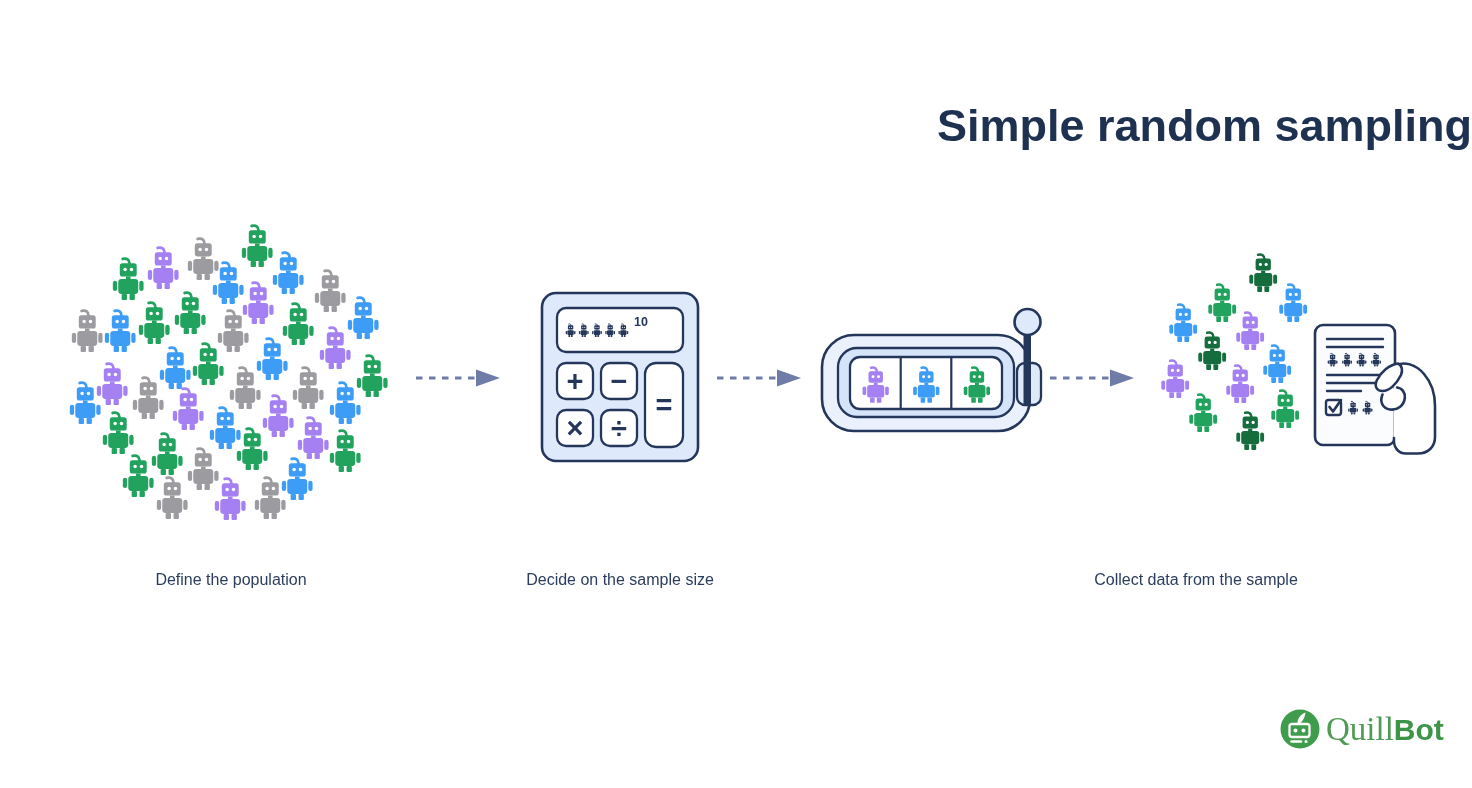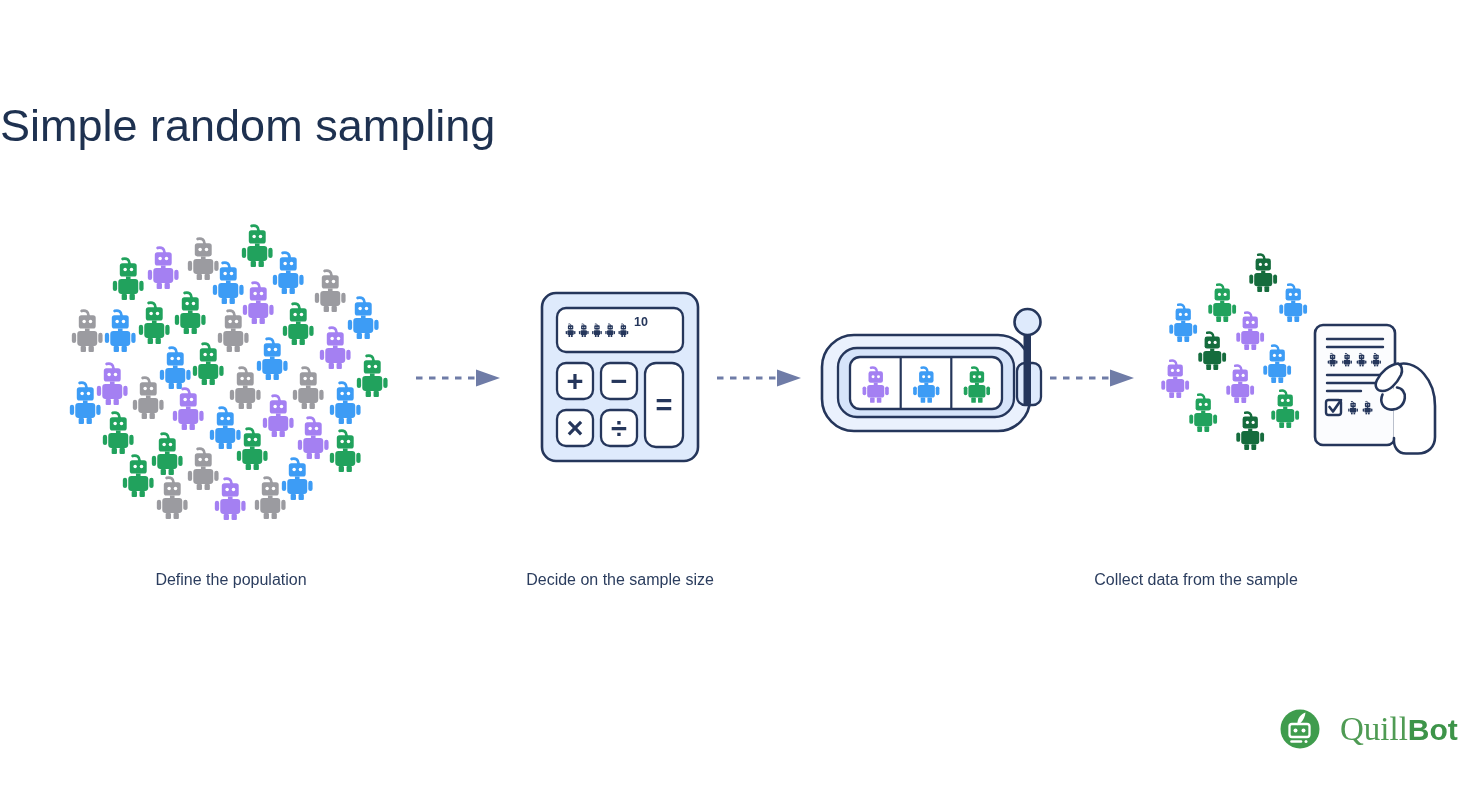--- a/index.html
+++ b/index.html
@@ -5,30 +5,30 @@
   :root{
     --navy:#25365B; --title:#1E3150; --label:#2B3D5E; --arrow:#6F7CA7;
     --green:#21A25D; --dark-green:#156C3D; --purple:#A480F2; --gray:#9B9BA0; --blue:#3D9CF5;
     --calc-body:#DEEAFC; --machine-body:#EAF1FD; --machine-ring:#D6E4FA; --paper:#FBFCFE;
     --logo-green:#3F9C4D; --logo-text:#4F9B54; --logo-bot:#3D9449;
   }
   *{margin:0;padding:0;box-sizing:border-box;}
   html,body{background:#fff;}
   .stage{position:relative;width:1472px;height:788px;background:#ffffff;overflow:hidden;
          font-family:"Liberation Sans",sans-serif;}
-  .title{position:absolute;left:0;top:100px;width:100%;text-align:left;
-         font-size:45px;font-weight:400;color:var(--title);letter-spacing:0;}
+  .title{position:absolute;left:0;top:100px;width:100%;text-align:right;
+         font-size:45px;font-weight:700;color:var(--title);letter-spacing:0;}
   .illus{position:absolute;}
   .step-label{position:absolute;top:563px;transform:translateX(-50%);text-align:center;
               font-size:16px;line-height:34px;color:var(--label);}
   .nowrap{white-space:nowrap;}
   .arrow{position:absolute;top:368px;}
   svg text{font-family:"Liberation Sans",sans-serif;}
   .calc-sym{font-size:29px;font-weight:900;fill:var(--navy);}
-  .logo{position:absolute;left:1279px;top:708px;display:flex;align-items:center;gap:19px;}
+  .logo{position:absolute;left:1279px;top:708px;display:flex;align-items:center;gap:5px;}
   .logo-quill{font-family:"Liberation Serif",serif;font-size:33px;color:var(--logo-text);}
   .logo-bot{font-family:"Liberation Sans",sans-serif;font-size:30px;font-weight:700;color:var(--logo-bot);}
 </style>
 </head>
 <body>
 
 <svg width="0" height="0" style="position:absolute" aria-hidden="true">
   <defs>
     <symbol id="robot" viewBox="0 0 40 44">
       <path d="M21.5 8 C21.5 4.2 18.8 2.3 14.8 3.4" fill="none" stroke="currentColor" stroke-width="2.8" stroke-linecap="round"></path>

